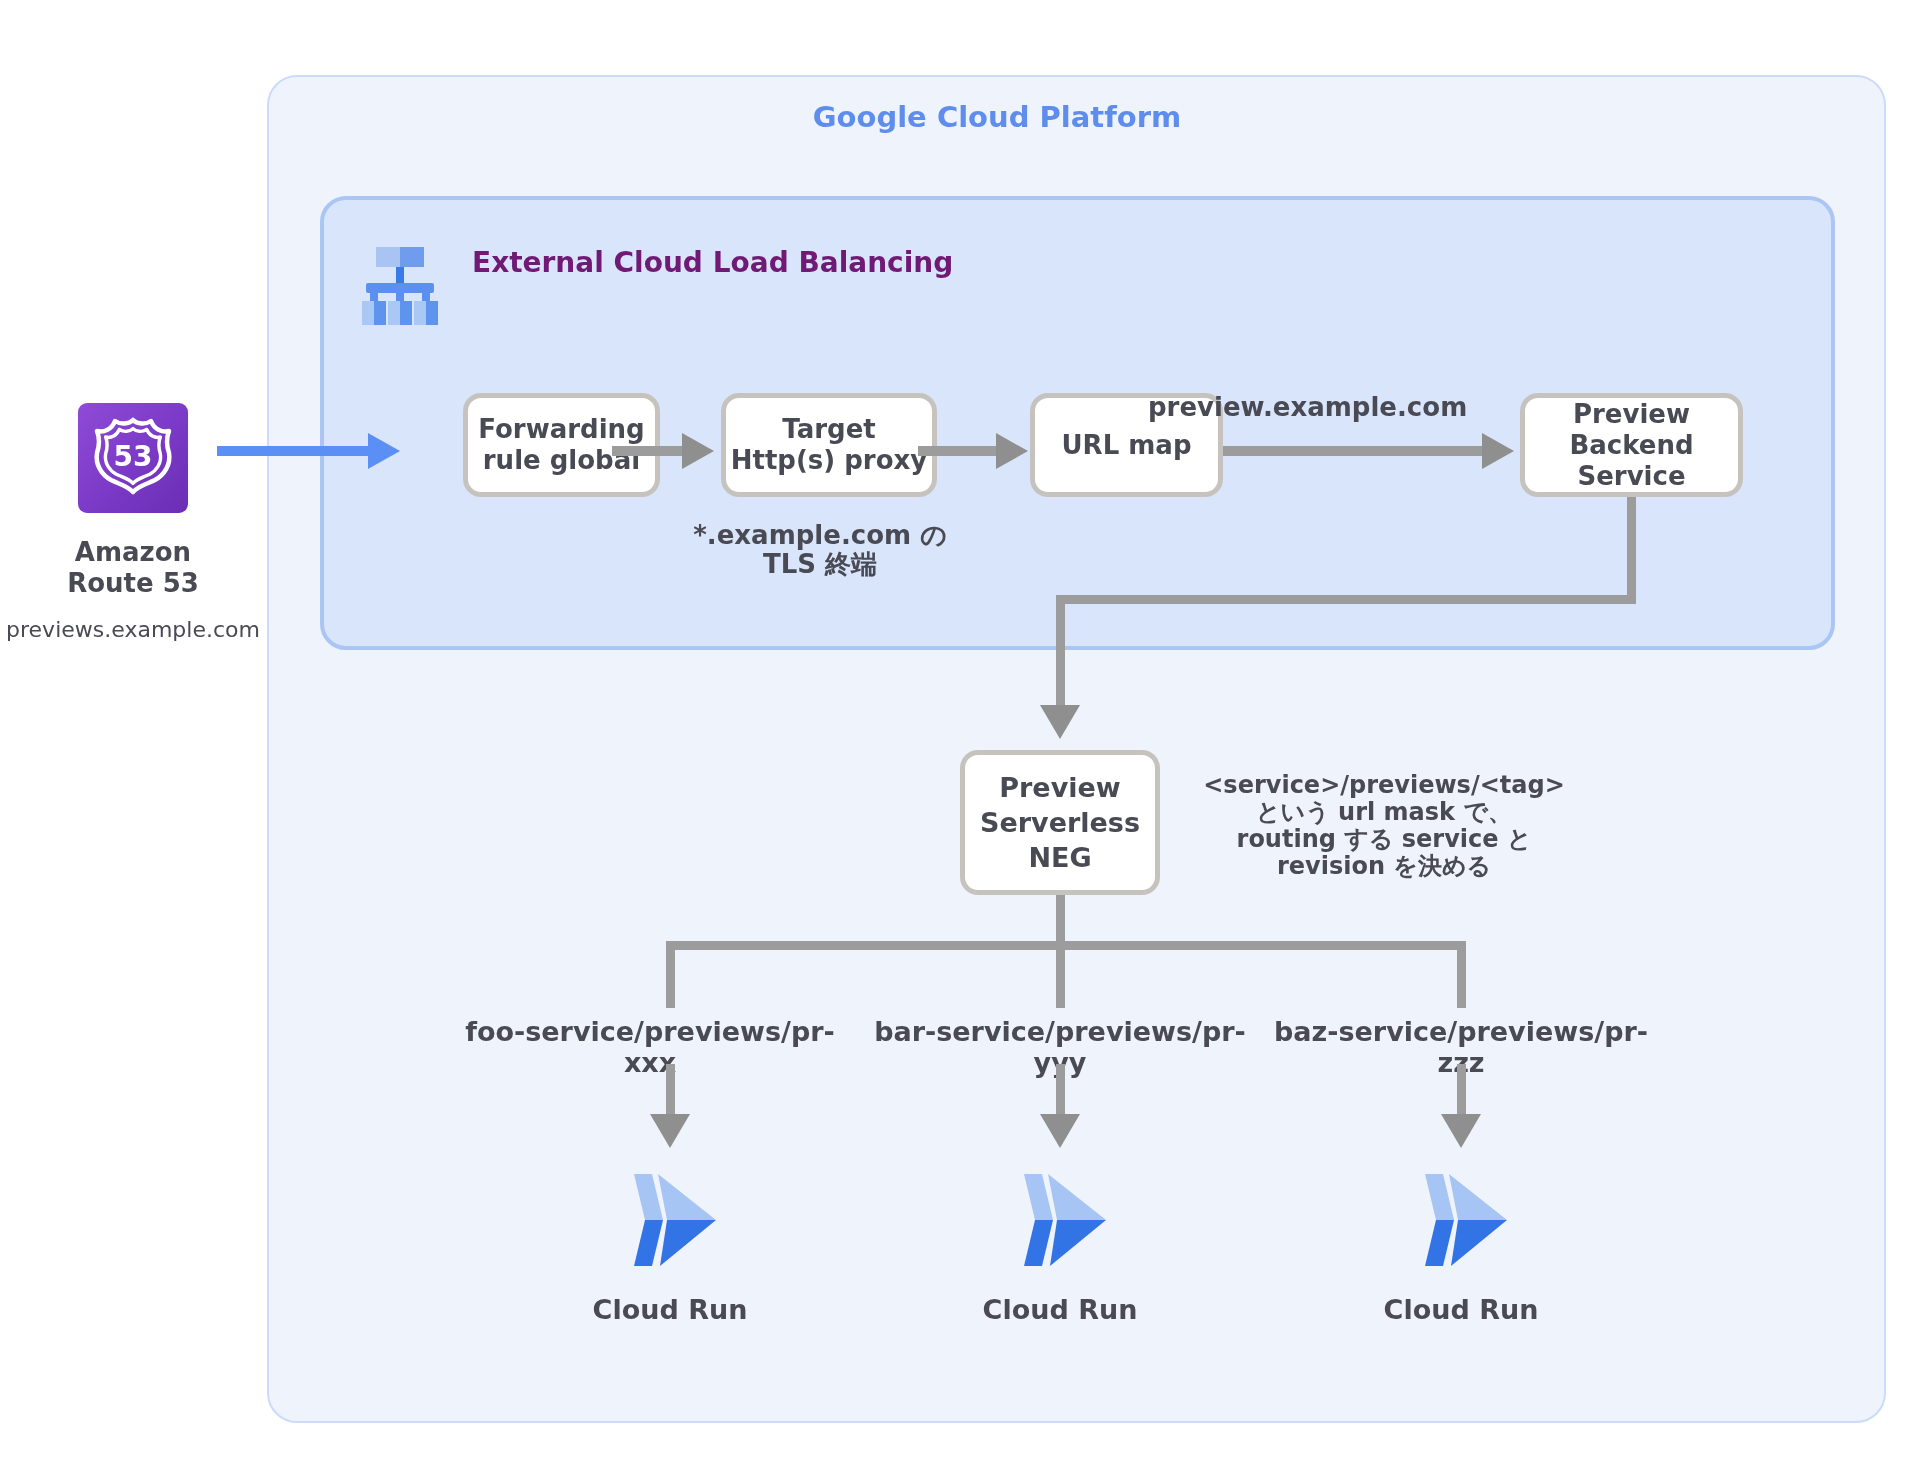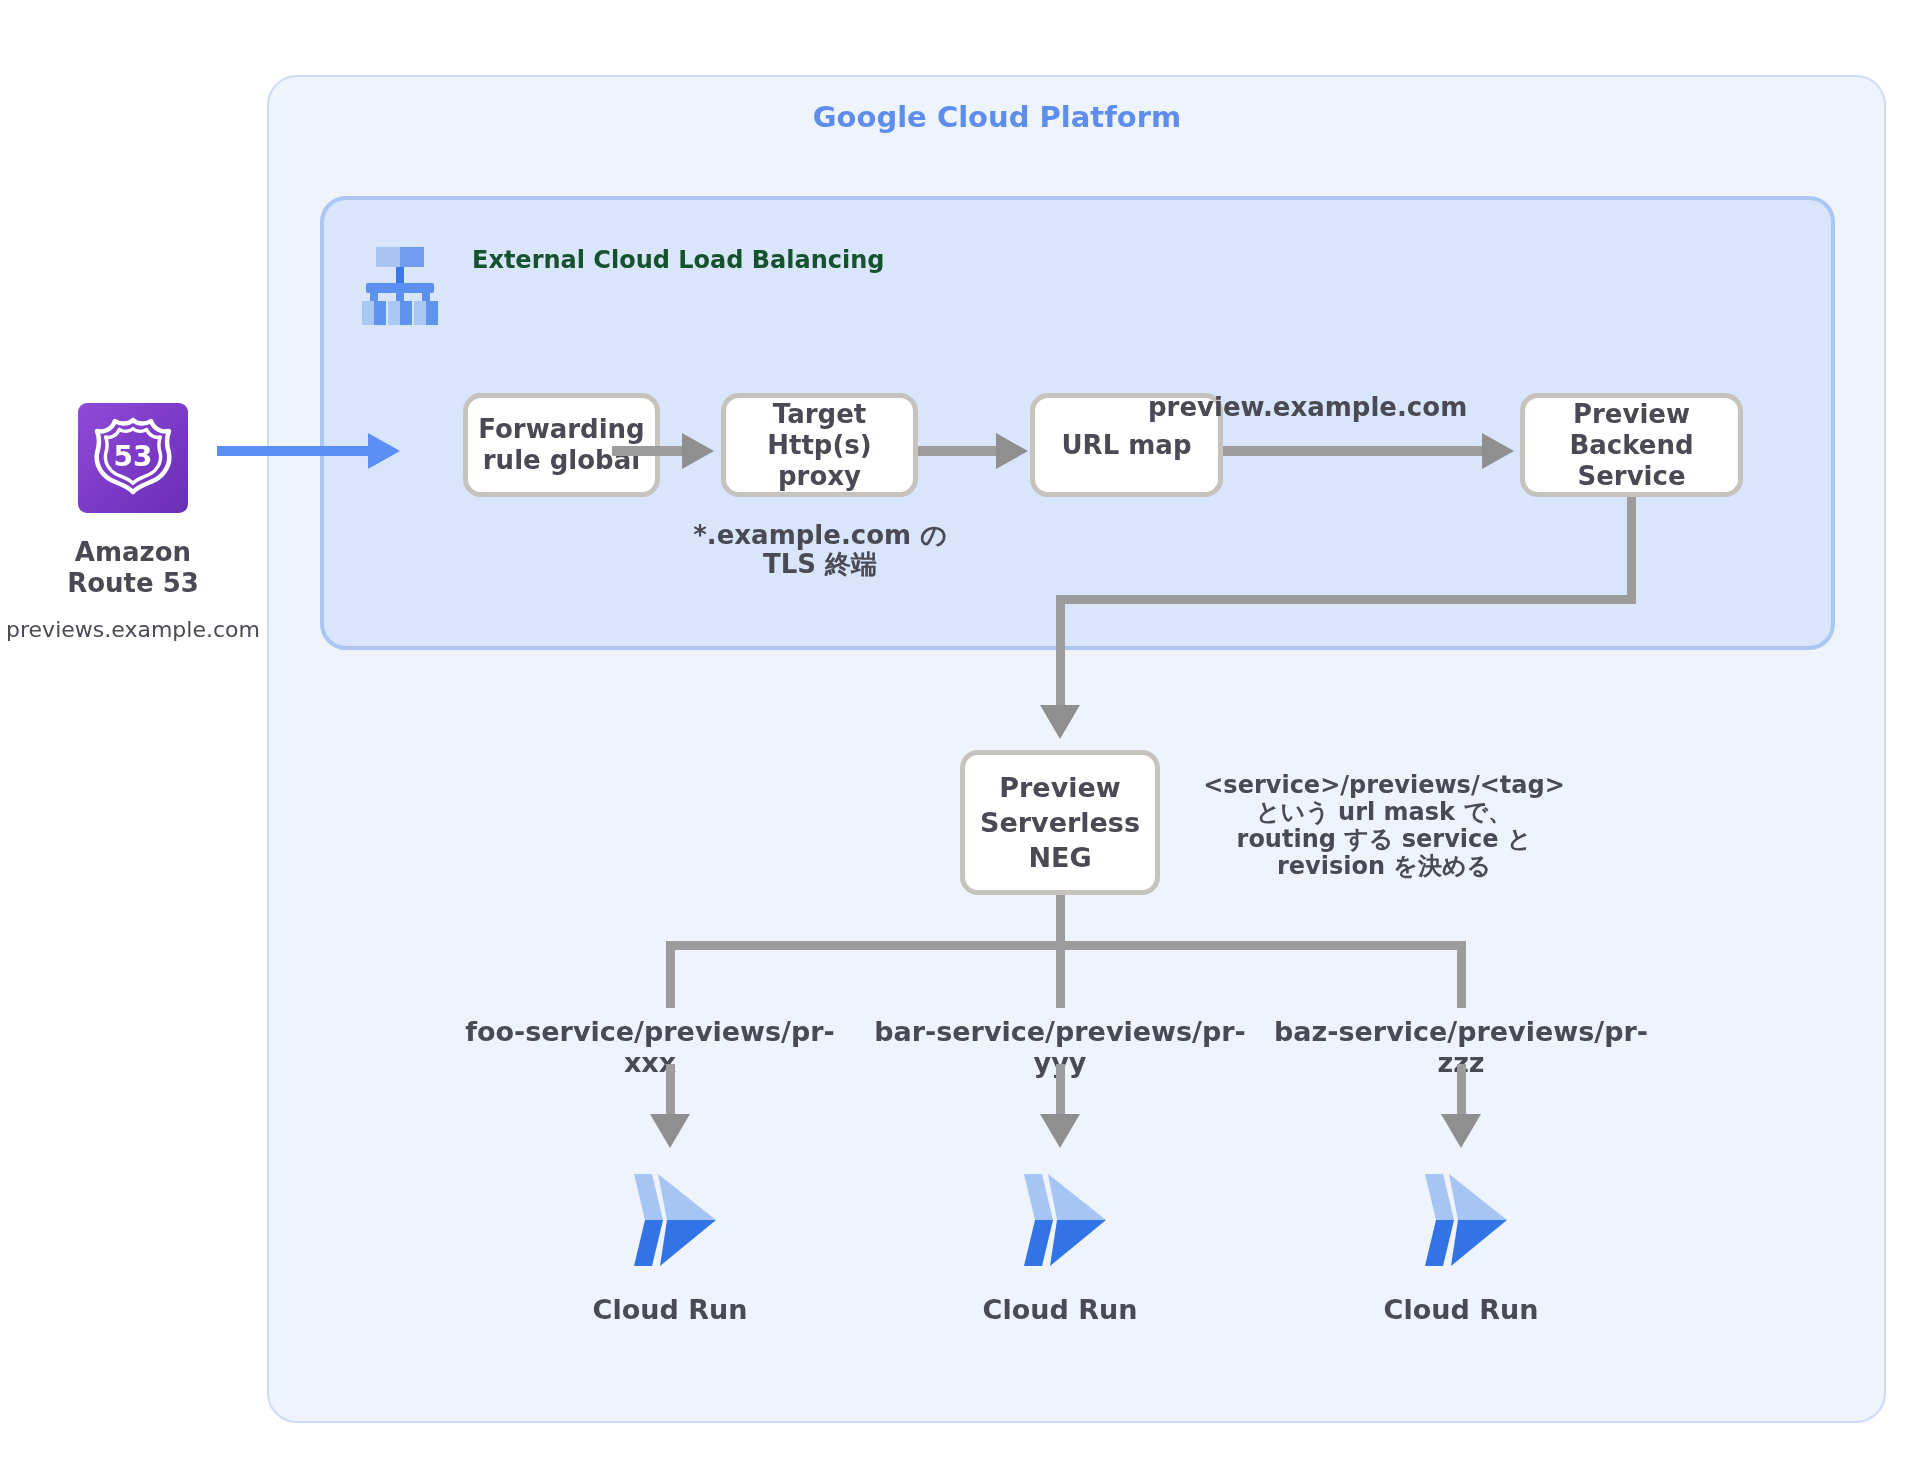--- a/index.html
+++ b/index.html
@@ -8,27 +8,27 @@
     font-family:"DejaVu Sans","Liberation Sans",sans-serif;color:#4a4a55;
   }
   .abs{position:absolute;}
   
   .gcp-box{left:267px;top:75px;width:1619px;height:1348px;background:#eef3fc;
     border:2.5px solid #ccdbf7;border-radius:30px;box-sizing:border-box;}
   .gcp-title{left:267px;top:100px;width:1460px;text-align:center;
     font-size:29px;font-weight:bold;color:#5e8ded;}
   .lb-box{left:320px;top:196px;width:1515px;height:454px;background:#d9e5fb;
     border:4px solid #abc6f4;border-radius:26px;box-sizing:border-box;}
-  .lb-title{left:472px;top:246px;font-size:24px;font-weight:bold;color:#14532d;}
+  .lb-title{left:472px;top:246px;font-size:28px;font-weight:bold;color:#701a75;}
   
   .node{background:#ffffff;border:5px solid #c6c3bf;border-radius:18px;box-sizing:border-box;
     display:flex;align-items:center;justify-content:center;text-align:center;
     font-size:26px;font-weight:bold;line-height:31px;color:#4a4a55;white-space:pre-line;}
   .node-forwarding{left:415px;top:393px;width:197px;height:104px;margin-left:48px;}
-  .node-target{left:721px;top:393px;width:197px;height:104px;}
+  .node-target{left:721px;top:393px;width:216px;height:104px;}
   .node-urlmap{left:1030px;top:393px;width:193px;height:104px;}
   .node-backend{left:1520px;top:393px;width:223px;height:104px;}
   .node-neg{left:960px;top:750px;width:200px;height:145px;font-size:27px;line-height:35px;}
   
   .r53-icon{left:78px;top:403px;width:110px;height:110px;border-radius:9px;
     background:linear-gradient(135deg,#8f4bd8 0%,#7a39c6 55%,#6a2eb4 100%);}
   .r53-name{left:0px;top:537px;width:266px;text-align:center;font-size:26px;
     font-weight:bold;line-height:31px;white-space:pre-line;}
   .r53-domain{left:0px;top:617px;width:266px;text-align:center;font-size:22px;}
   

